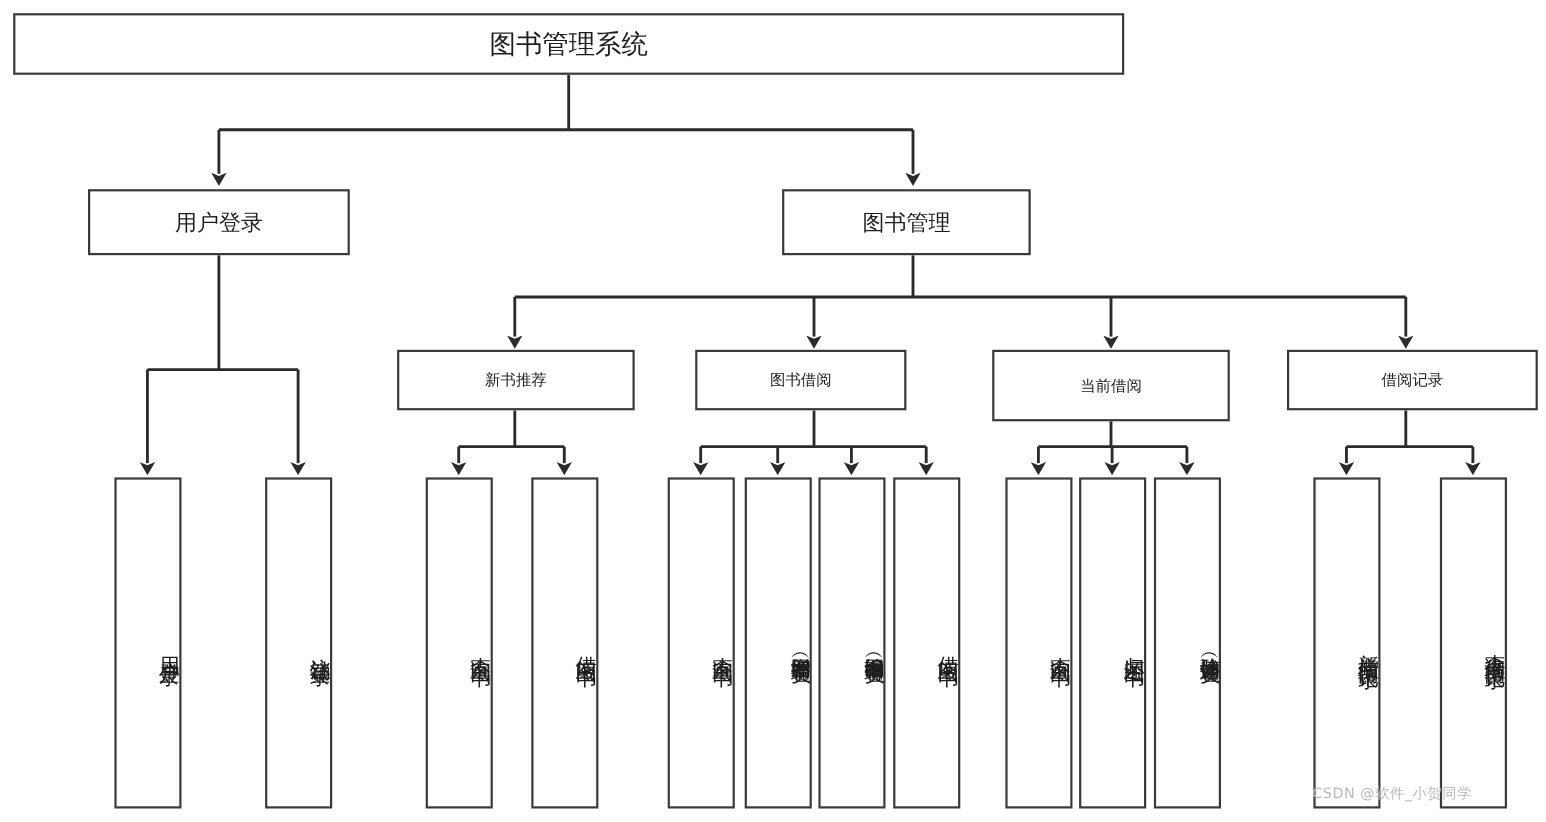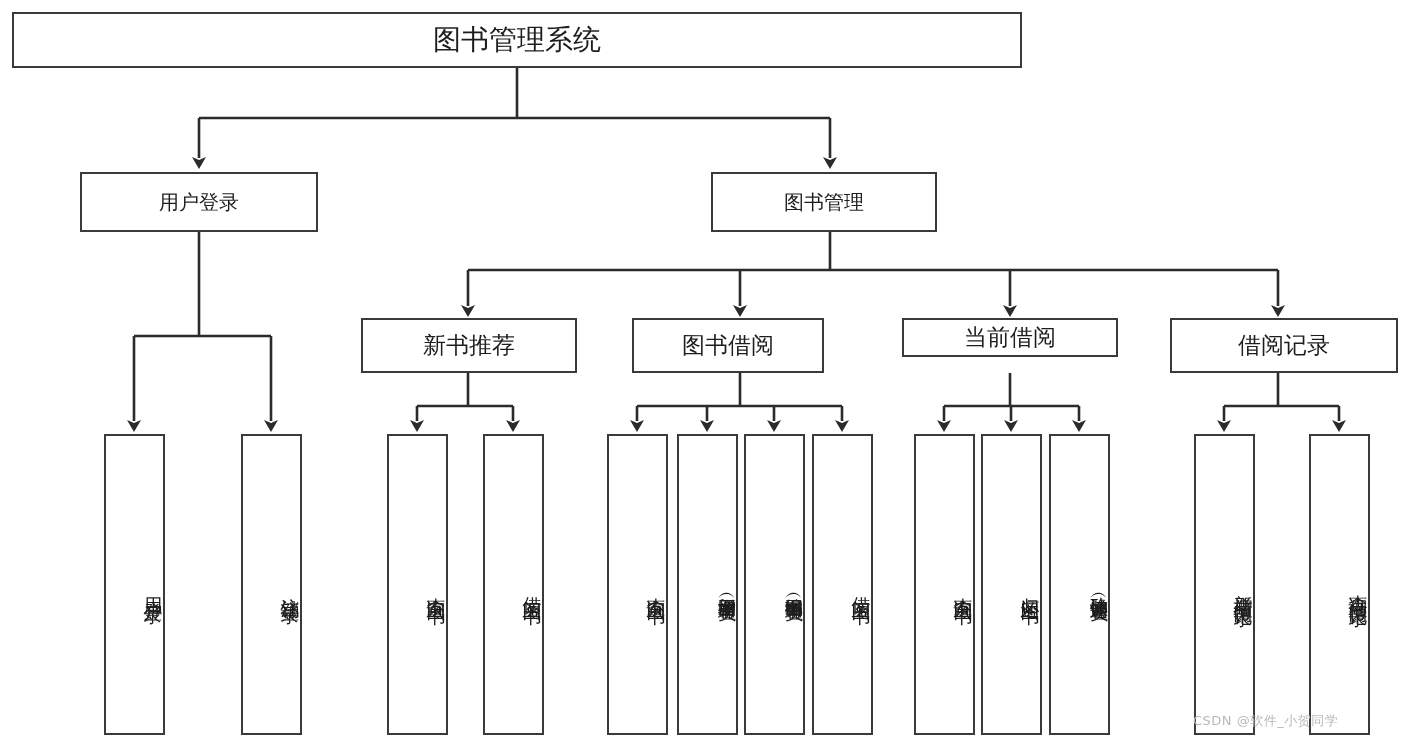--- a/index.html
+++ b/index.html
@@ -14,23 +14,23 @@
   svg.edges{position:absolute;left:0;top:0;width:1405px;height:747px;pointer-events:none;}
   .node{
     position:absolute;
     box-sizing:border-box;
     background:#ffffff;
     border:2px solid #3a3a3a;
     display:flex;align-items:center;justify-content:center;
     color:#1d1d1d;
     text-align:center;
   }
-  .node.root{font-size:28px;justify-content:center;}
+  .node.root{font-size:24px;justify-content:center;}
   .node.lvl1{font-size:20px;}
-  .node.lvl2{font-size:23px;}
+  .node.lvl2{font-size:14px;}
   .node.leaf{
     font-size:19px;
     writing-mode:vertical-rl;
     text-orientation:upright;
     letter-spacing:3px;
     line-height:1;
     padding-top:6px;
     align-items:flex-start;
     justify-content:center;
   }
@@ -109,21 +109,21 @@
   <div class="node lvl1" style="left:711px;top:172px;width:226px;height:60px;">
     <span>图书管理</span>
   </div>
 
   <div class="node lvl2" style="left:361px;top:318px;width:216px;height:55px;">
     <span>新书推荐</span>
   </div>
   <div class="node lvl2" style="left:632px;top:318px;width:192px;height:55px;">
     <span>图书借阅</span>
   </div>
-  <div class="node lvl2" style="left:902px;top:318px;width:216px;height:39px;">
+  <div class="node lvl2" style="left:902px;top:318px;width:216px;height:65px;">
     <span>当前借阅</span>
   </div>
   <div class="node lvl2" style="left:1170px;top:318px;width:228px;height:55px;">
     <span>借阅记录</span>
   </div>
 
   <div class="node leaf" style="left:104px;top:434px;width:61px;height:301px;">
     <span>用户登录</span>
   </div>
   <div class="node leaf" style="left:241px;top:434px;width:61px;height:301px;">

